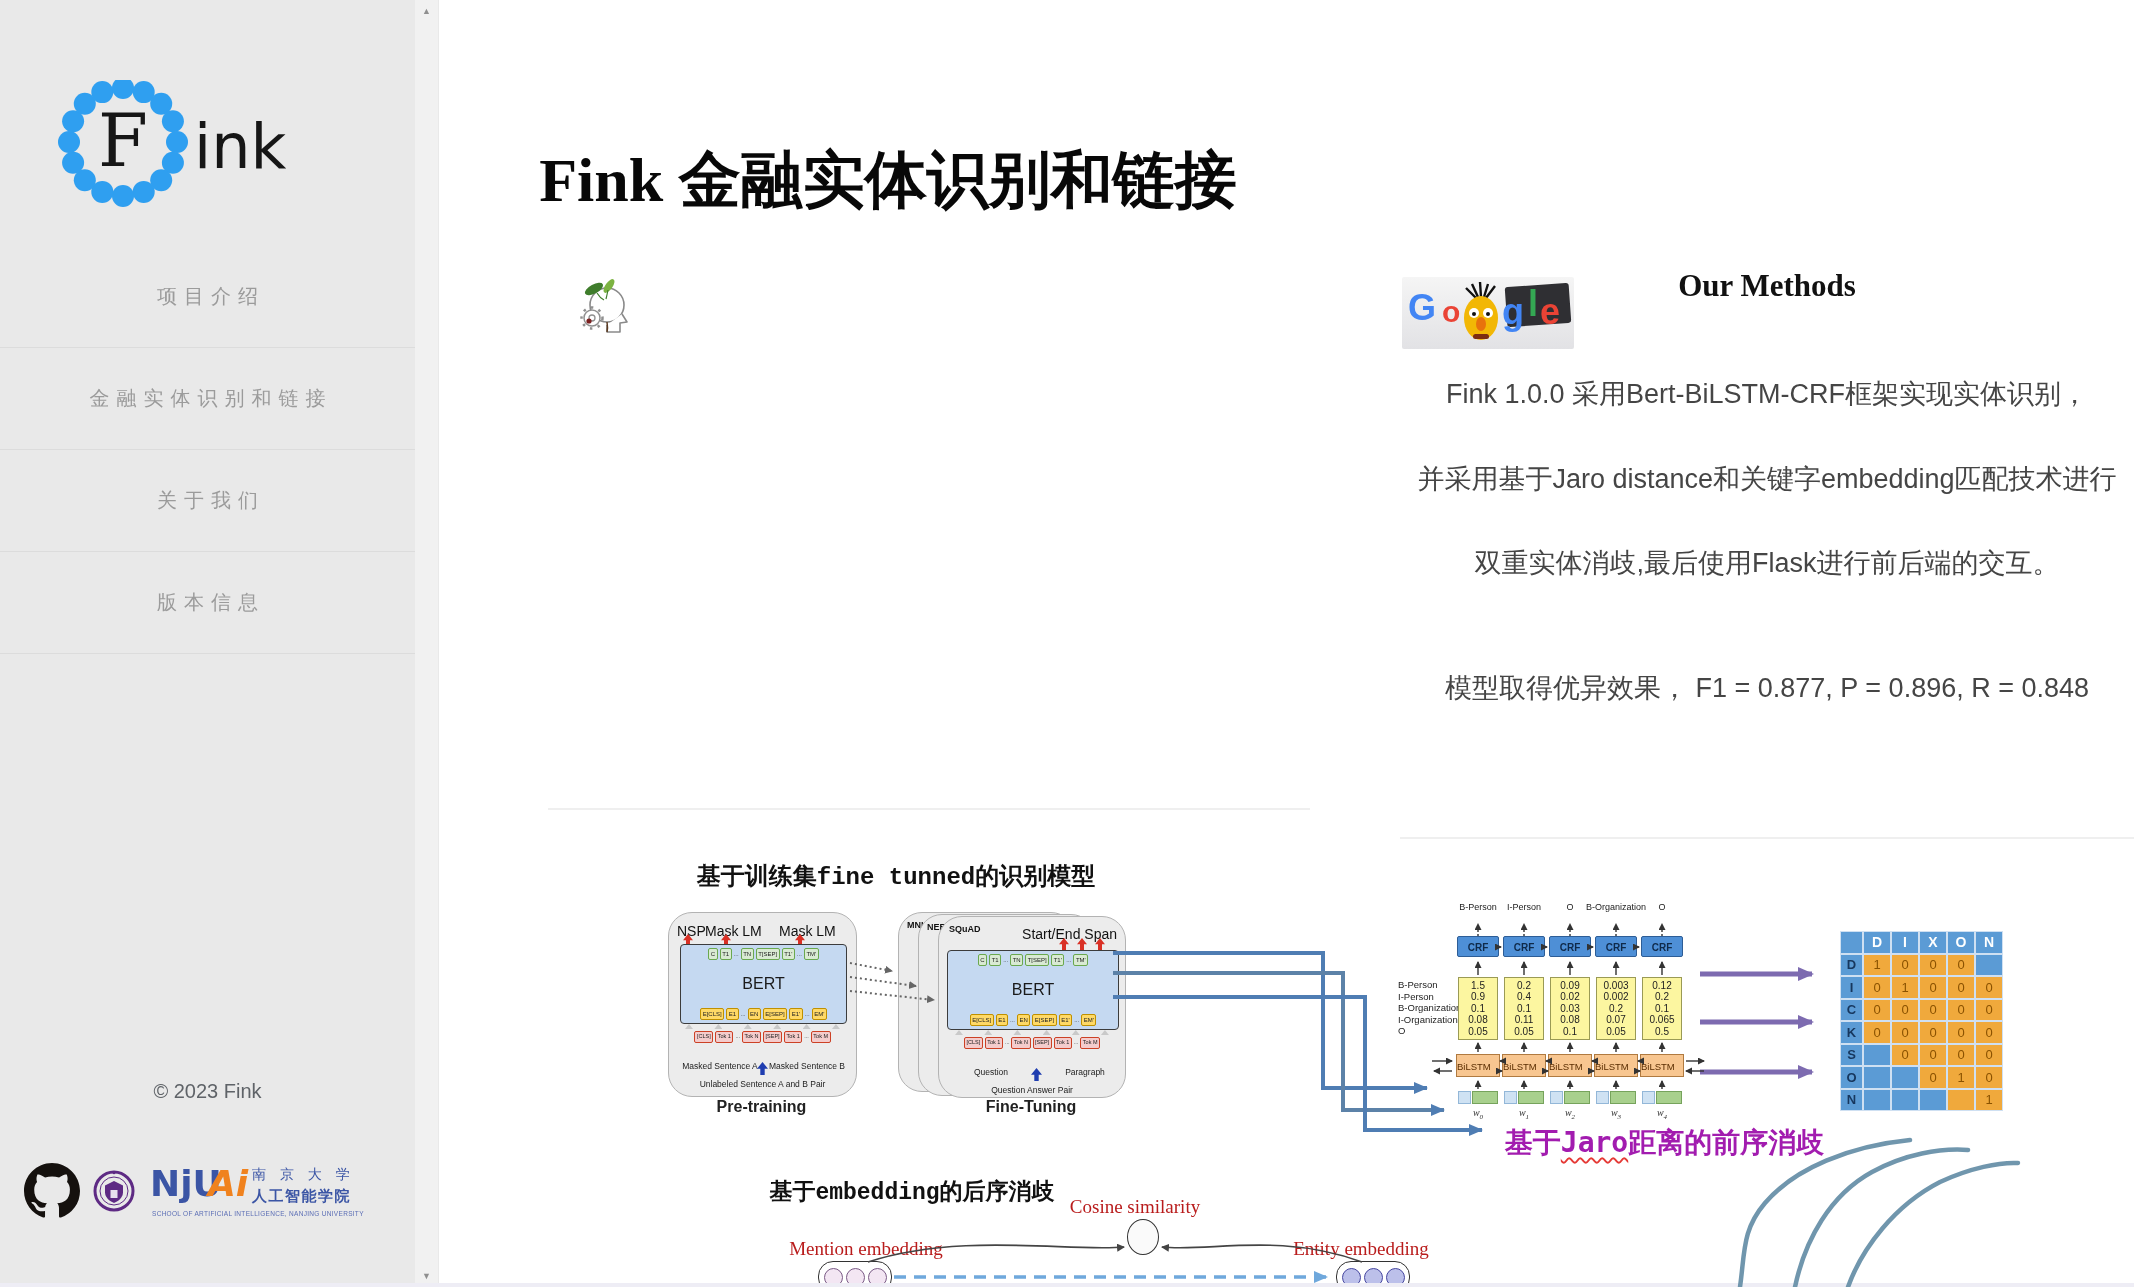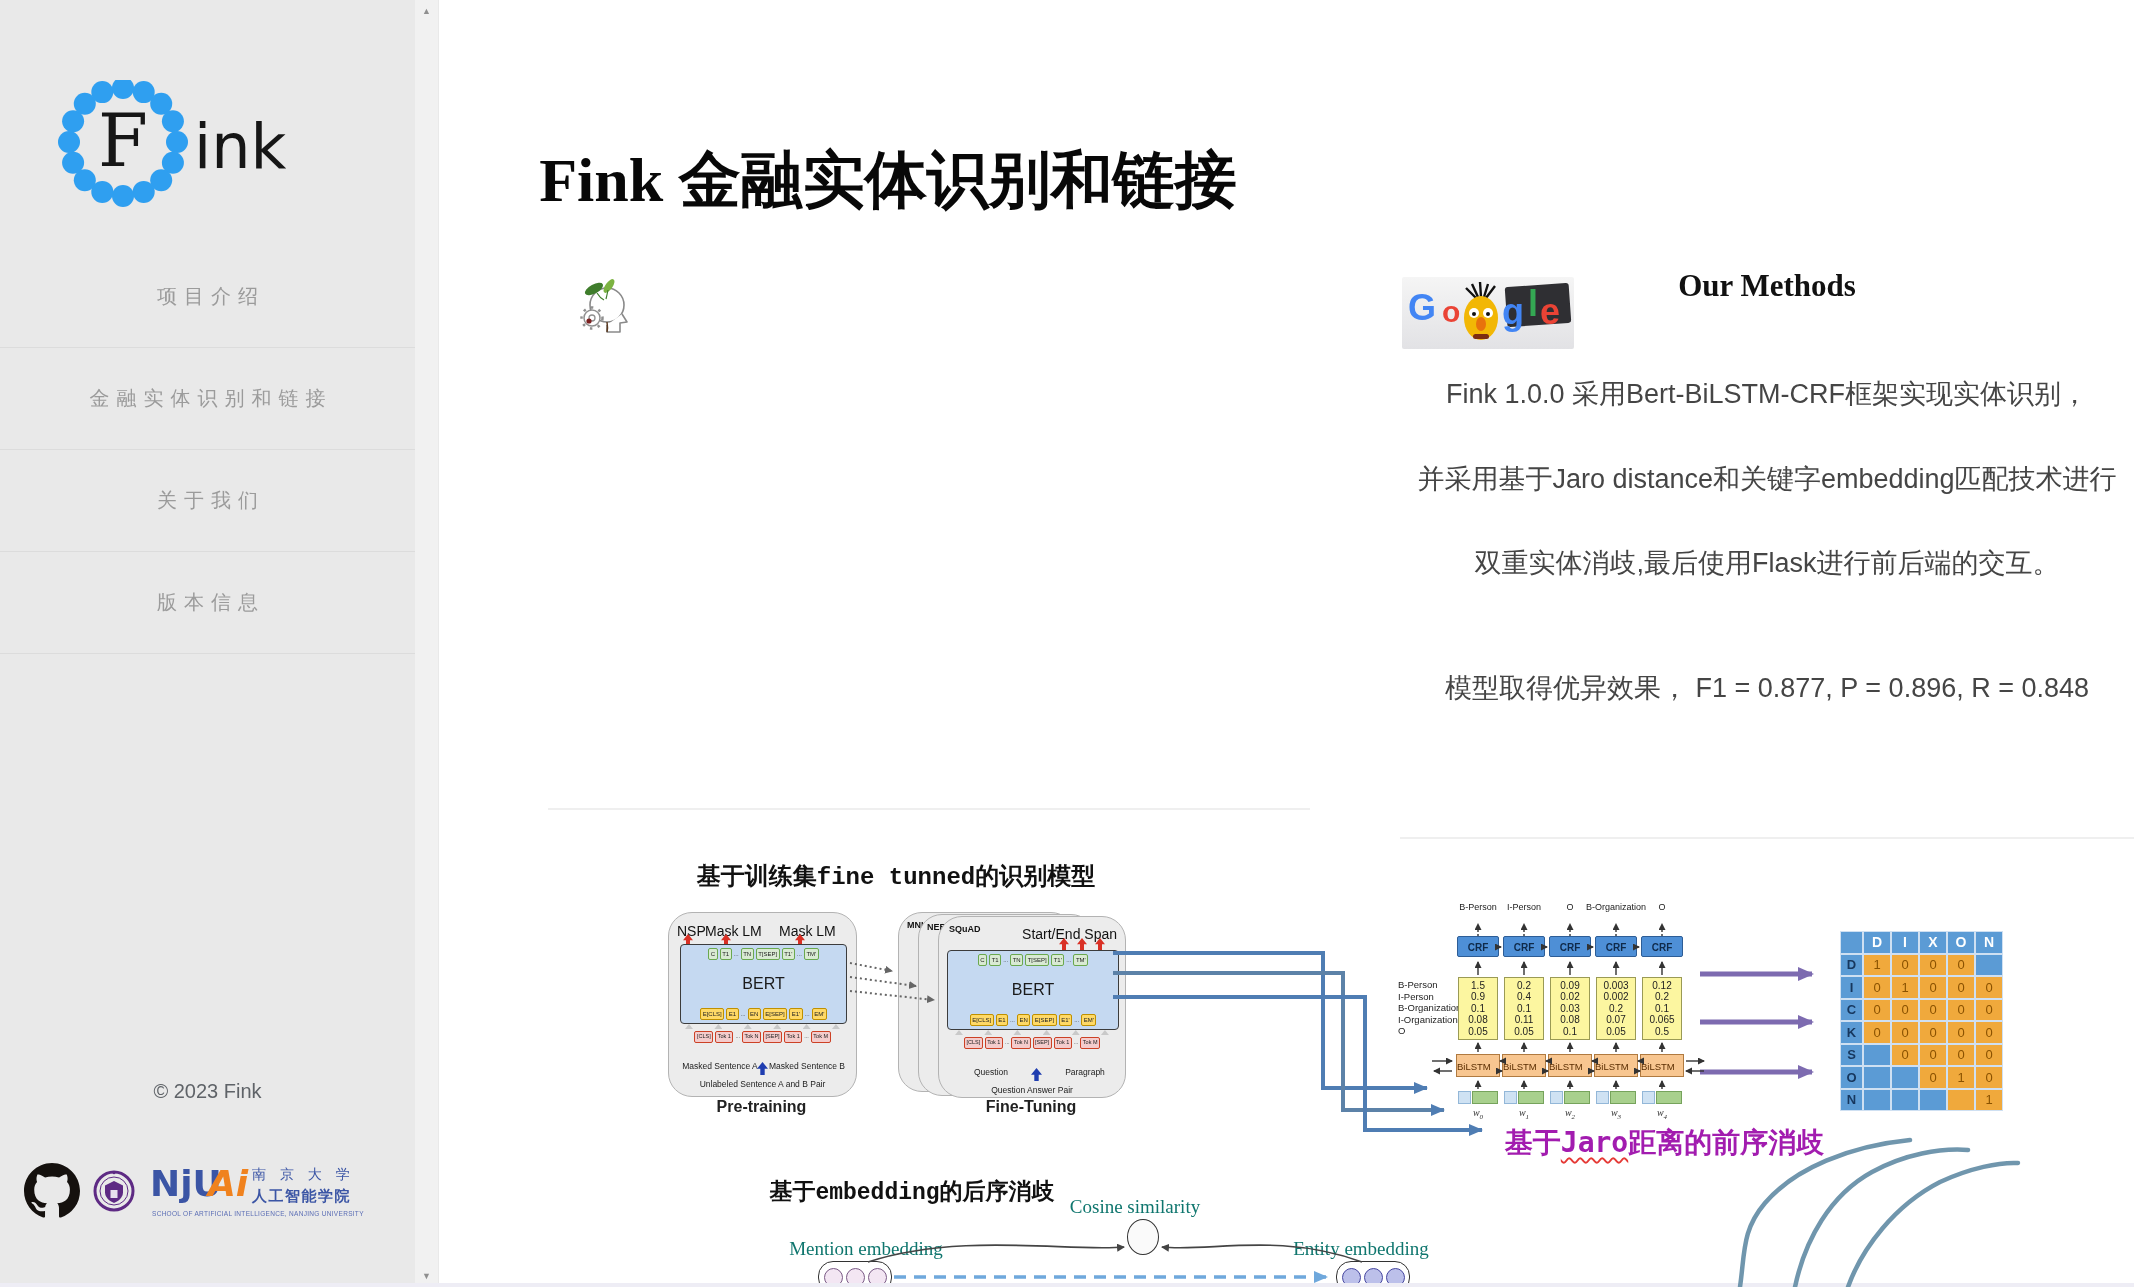--- a/index.html
+++ b/index.html
@@ -115,21 +115,21 @@
   .jaro-caption{position:absolute;left:1492px;top:1124px;width:345px;text-align:center;
                 font:600 28px "DejaVu Serif",serif;color:#a21caf;white-space:nowrap}
   .wavy{font-family:"DejaVu Sans Mono",monospace;text-decoration:underline;
         text-decoration-style:wavy;text-decoration-color:#e53935;
         text-decoration-thickness:1.5px;text-underline-offset:5px}
 
   
   .emb-title{position:absolute;left:612px;top:1176px;width:600px;text-align:center;
              font:600 23px "DejaVu Serif",serif;color:#111;white-space:nowrap}
   .tree-lab{position:absolute;width:200px;text-align:center;
-            font:19px "Liberation Serif",serif;color:#0f766e;white-space:nowrap}
+            font:19px "Liberation Serif",serif;color:#b91c1c;white-space:nowrap}
   .cos-circle{position:absolute;left:1127px;top:1219px;width:30px;height:34px;
               border:1.6px solid #333;border-radius:50%;background:#fafafa}
   .pill{position:absolute;top:1261px;width:72px;height:30px;border:1.5px solid #333;
         border-radius:15px;background:#fff;display:flex;align-items:center;justify-content:center;gap:3px}
   .pc{width:17px;height:17px;border-radius:50%}
   .pill-l .pc{background:#f3e6f3;border:1.5px solid #7a5a86}
   .pill-r .pc{background:#bcc0ea;border:1.5px solid #4646a0}
 
   .next-peek{position:absolute;left:0;right:0;top:1283px;height:4px;background:#eeedf5}
   .overlay{position:absolute;left:0;top:0;pointer-events:none}

